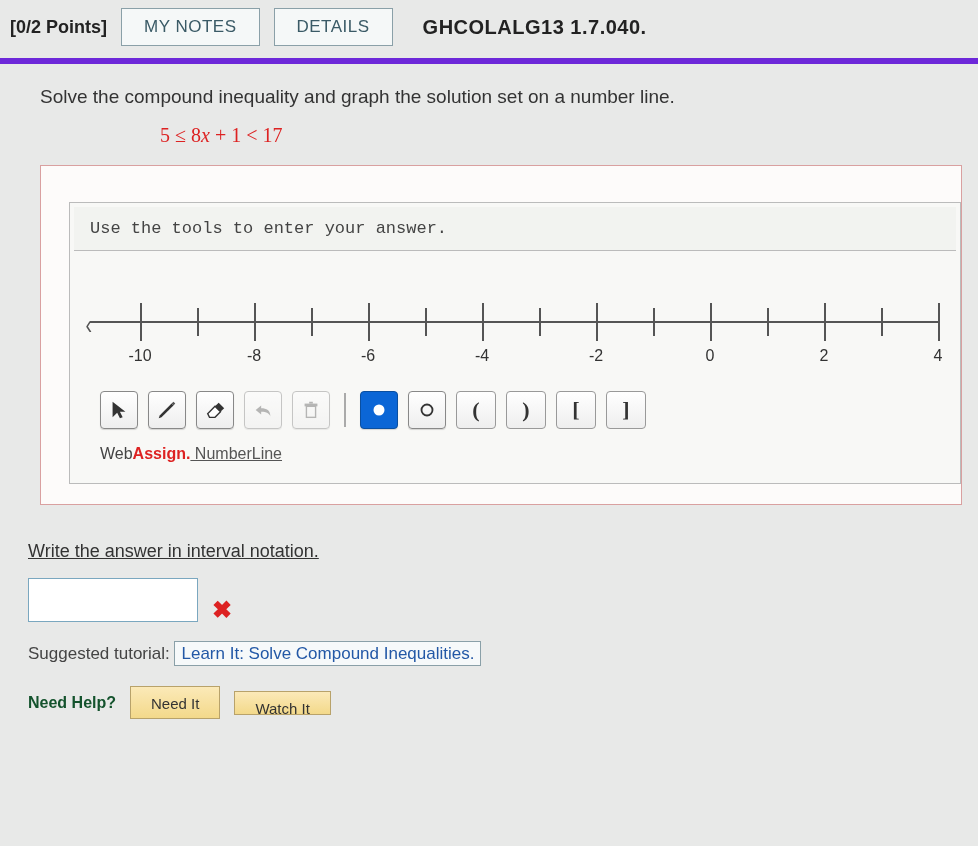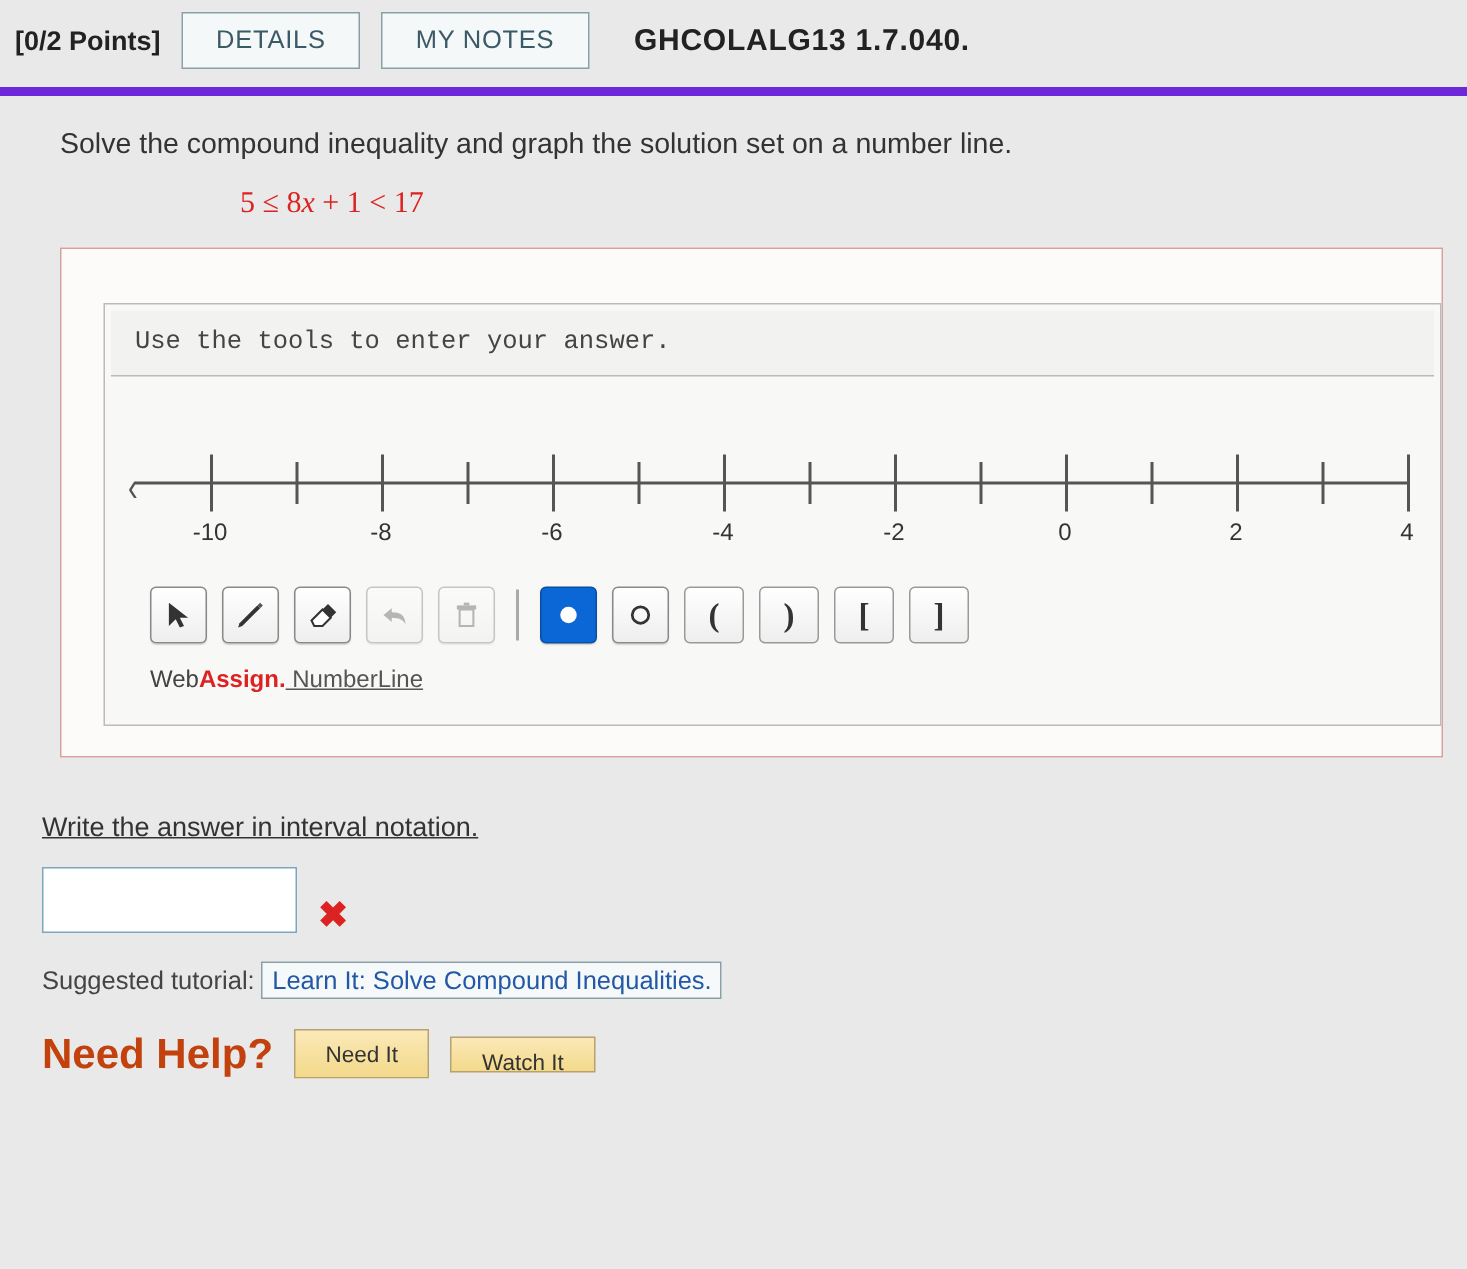--- a/index.html
+++ b/index.html
@@ -196,45 +196,45 @@
     text-decoration: none;
     background: #f6f9fa;
   }
   .need-help {
     margin-top: 22px;
     display: flex;
     align-items: center;
     gap: 14px;
   }
   .need-help-label {
-    color: #c2410c;
-    font-weight: bold;
-    font-size: 28px;
+    color: #14532d;
+    font-weight: bold;
+    font-size: 16px;
   }
   .help-btn {
     border: 1px solid #b8a26a;
     background: linear-gradient(#fbe9b8,#f3d98a);
     padding: 8px 20px 6px 20px;
     font-size: 15px;
     color: #333;
     cursor: pointer;
   }
   .help-btn.cut {
     padding-bottom: 10px;
     height: 24px;
     overflow: hidden;
   }
 </style>
 </head>
 <body>
 
 <div class="header">
   <span class="points">[0/2 Points]</span>
+  <button class="hdr-btn">MY NOTES</button>
   <button class="hdr-btn">DETAILS</button>
-  <button class="hdr-btn">MY NOTES</button>
   <span class="qid">GHCOLALG13 1.7.040.</span>
 </div>
 
 <div class="content">
   <div class="prompt">Solve the compound inequality and graph the solution set on a number line.</div>
   <div class="inequality">
     5 ≤ 8<i>x</i> + 1 &lt; 17
   </div>
 
   <div class="nl-outer">

